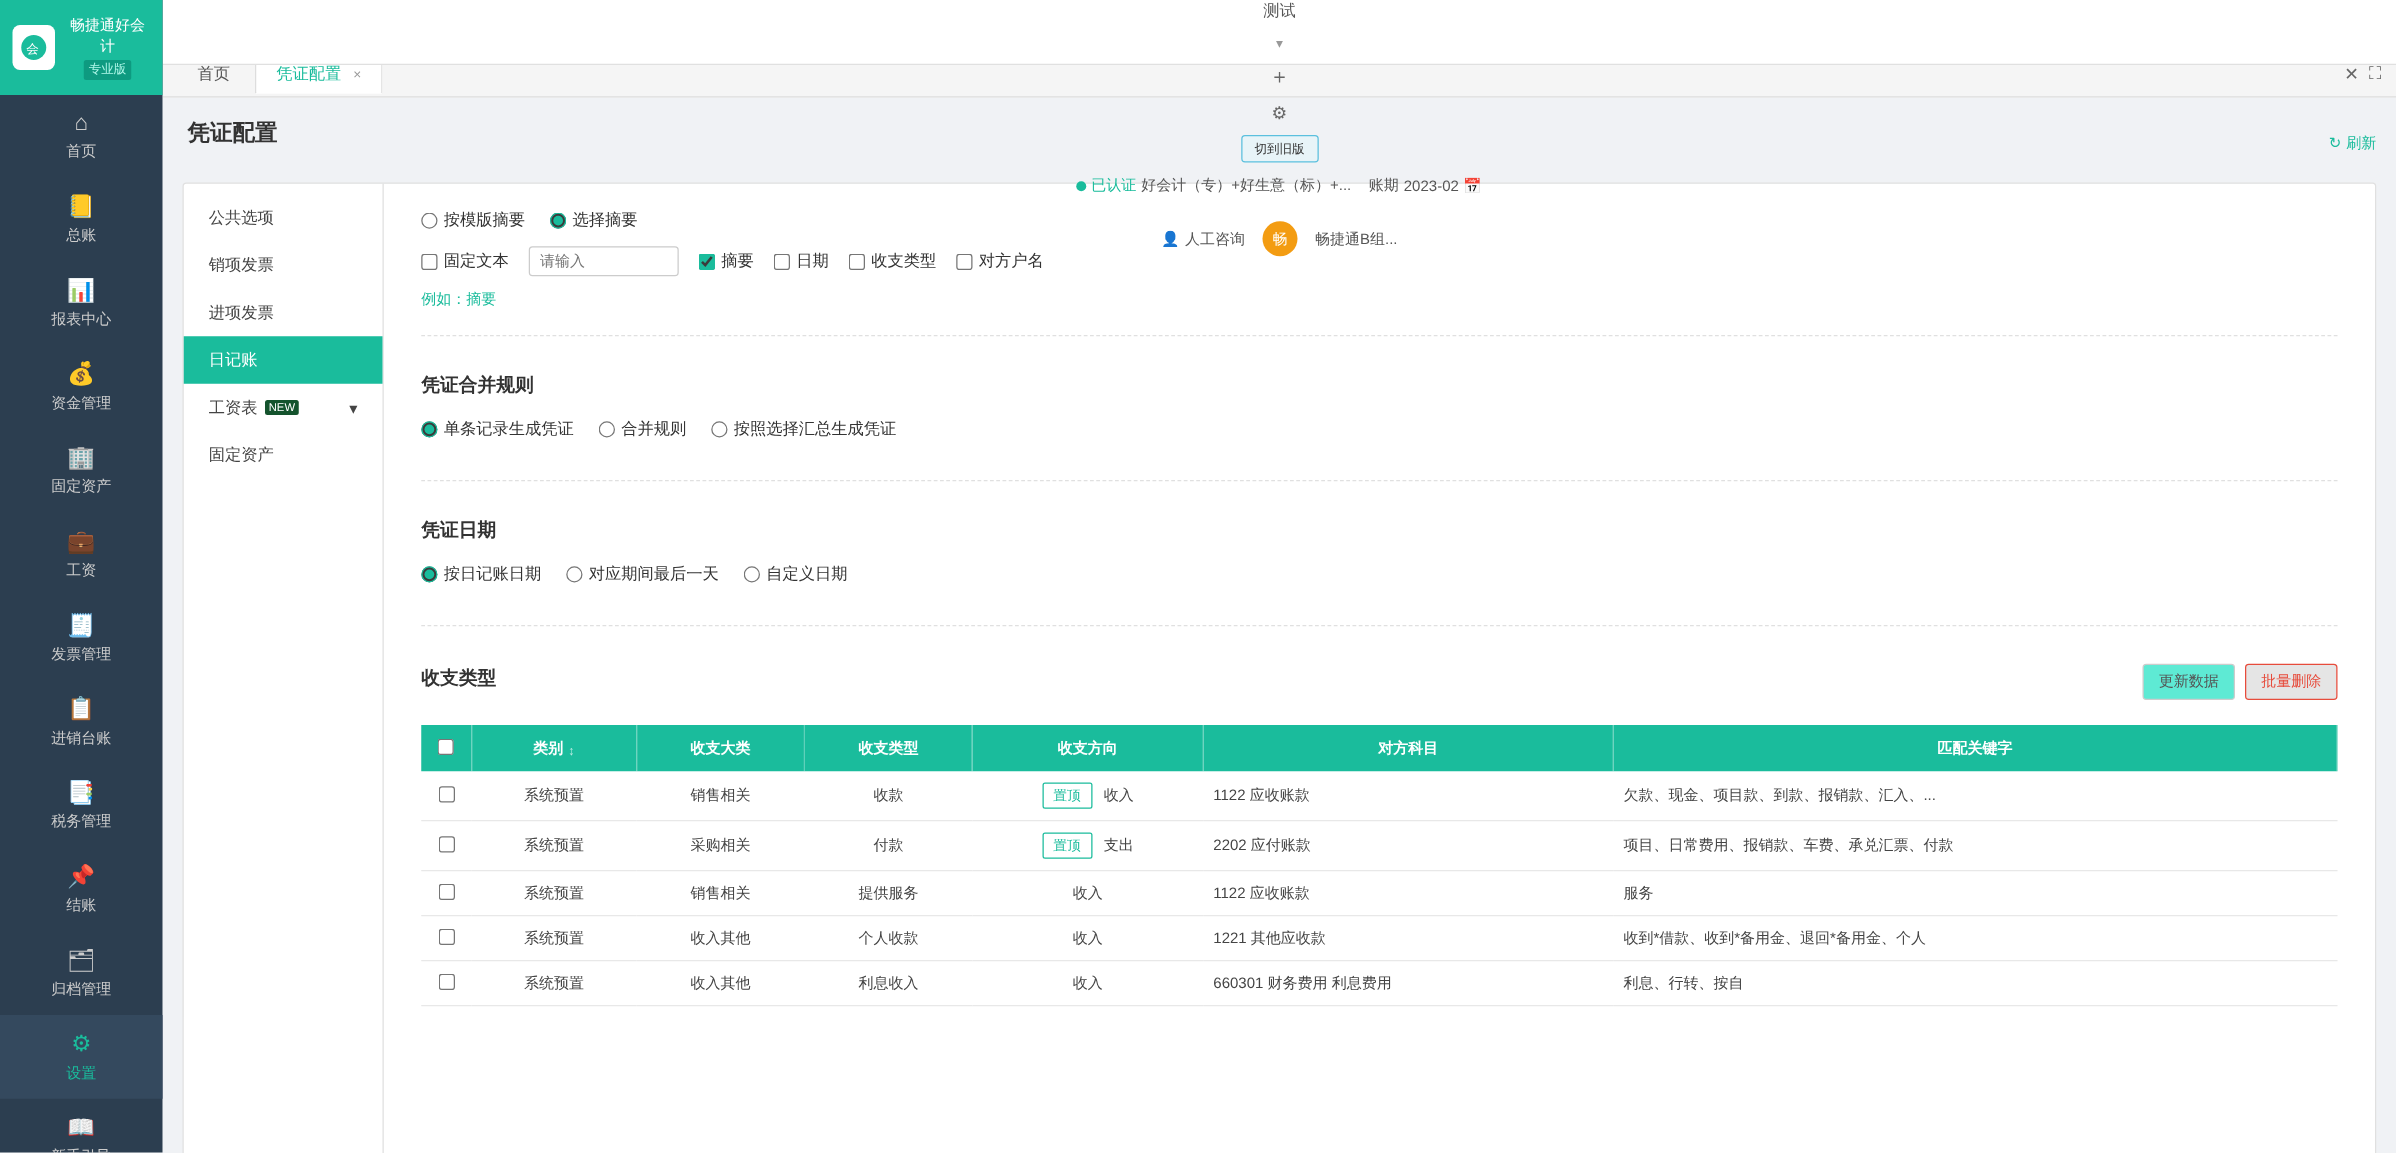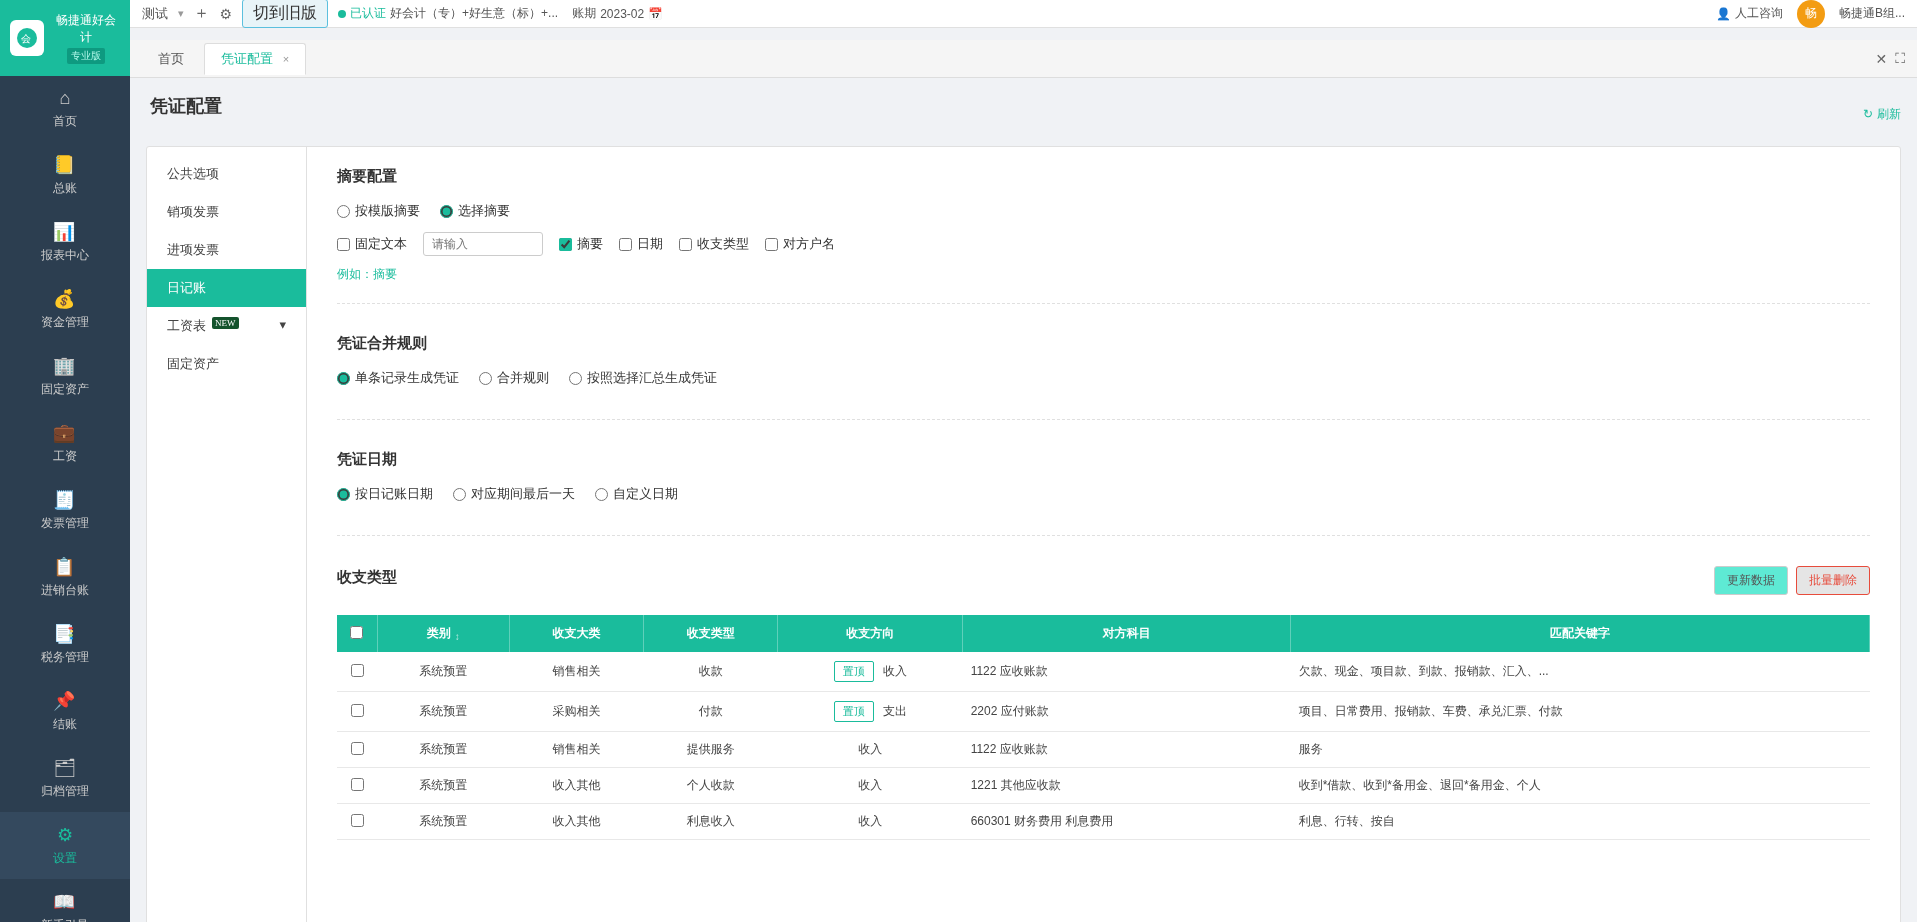--- a/index.html
+++ b/index.html
@@ -9,24 +9,24 @@
     .sidebar { position: fixed; left: 0; top: 0; width: 130px; height: 100%; background: #2c3e50; color: #fff; z-index: 100; }
     .sidebar-logo { background: #1abc9c; padding: 12px 10px; display: flex; align-items: center; gap: 8px; }
     .sidebar-logo-icon { width: 36px; height: 36px; background: #fff; border-radius: 6px; display: flex; align-items: center; justify-content: center; }
     .sidebar-logo-text { font-size: 12px; color: #fff; line-height: 1.4; text-align: center; }
     .sidebar-logo-text span { display: block; }
     .sidebar-item { display: flex; flex-direction: column; align-items: center; padding: 12px 0; cursor: pointer; color: #ccc; font-size: 12px; gap: 4px; transition: background 0.2s; }
     .sidebar-item.active { background: #34495e; color: #1abc9c; }
     .sidebar-item .icon { font-size: 18px; }
 
     
-    .topbar { position: fixed; left: 130px; top: 0; right: 0; height: 28px; background: #fff; border-bottom: 1px solid #e0e0e0; display: flex; align-items: center; padding: 0 12px; gap: 10px; z-index: 99; }
+    .topbar { position: fixed; left: 130px; top: 0; right: 0; height: 52px; background: #fff; border-bottom: 1px solid #e0e0e0; display: flex; align-items: center; padding: 0 12px; gap: 10px; z-index: 99; flex-direction: column; }
     .topbar-title { font-size: 13px; color: #555; }
     .topbar-chevron { color: #999; font-size: 11px; }
-    .topbar-btn { border: 1px solid #ccc; background: #fff; padding: 3px 10px; border-radius: 3px; font-size: 16px; cursor: pointer; }
+    .topbar-btn { border: 1px solid #ccc; background: #fff; padding: 3px 10px; border-radius: 3px; font-size: 10px; cursor: pointer; }
     .topbar-btn.active { background: #e8f4f8; border-color: #5bc0de; color: #333; }
     .topbar-tag { display: flex; align-items: center; gap: 4px; }
     .topbar-tag .dot { width: 8px; height: 8px; border-radius: 50%; background: #1abc9c; }
     .topbar-tag span { font-size: 12px; color: #555; }
     .topbar-spacer { flex: 1; }
     .topbar-right { display: flex; align-items: center; gap: 14px; }
     .topbar-right-btn { color: #555; font-size: 12px; cursor: pointer; display: flex; align-items: center; gap: 4px; }
     .topbar-avatar { width: 28px; height: 28px; border-radius: 50%; background: #f39c12; display: flex; align-items: center; justify-content: center; color: #fff; font-size: 12px; }
 
     
@@ -40,21 +40,21 @@
     
     .main { margin-left: 130px; margin-top: 78px; padding: 16px; }
 
     
     .page-title { font-size: 18px; font-weight: bold; color: #333; margin-bottom: 16px; padding-left: 4px; }
 
     .content-layout { display: flex; gap: 0; background: #fff; border: 1px solid #e0e0e0; border-radius: 3px; min-height: 780px; }
 
     
     .left-nav { width: 160px; border-right: 1px solid #e0e0e0; padding: 8px 0; flex-shrink: 0; }
-    .left-nav-item { padding: 10px 20px; font-size: 13px; color: #444; cursor: pointer; display: flex; align-items: flex-start; gap: 6px; font-family: Liberation Serif, serif; }
+    .left-nav-item { padding: 10px 20px; font-size: 13px; color: #444; cursor: pointer; display: flex; align-items: center; gap: 6px; }
     .left-nav-item.active { background: #1abc9c; color: #fff; }
     .left-nav-item .new-badge { background: #14532d; color: #fff; font-size: 9px; padding: 1px 3px; border-radius: 2px; }
     .left-nav-item .chevron { margin-left: auto; }
 
     
     .right-content { flex: 1; padding: 20px 30px; overflow-y: auto; }
 
     
     .section { margin-bottom: 30px; padding-bottom: 20px; border-bottom: 1px dashed #e0e0e0; }
     .section:last-child { border-bottom: none; }
@@ -234,21 +234,20 @@
         <span class="chevron">▾</span>
       </div>
       <div class="left-nav-item">
         <span>固定资产</span>
       </div>
     </div>
 
     <div class="right-content">
 
       <div class="section">
-        <div class="section-title">摘要配置</div>
         <div class="radio-group">
           <label class="radio-label">
             <input type="radio" name="summary_type" style="">
             <span>按模版摘要</span>
           </label>
           <label class="radio-label">
             <input type="radio" name="summary_type" checked="" style="">
             <span>选择摘要</span>
           </label>
         </div>

